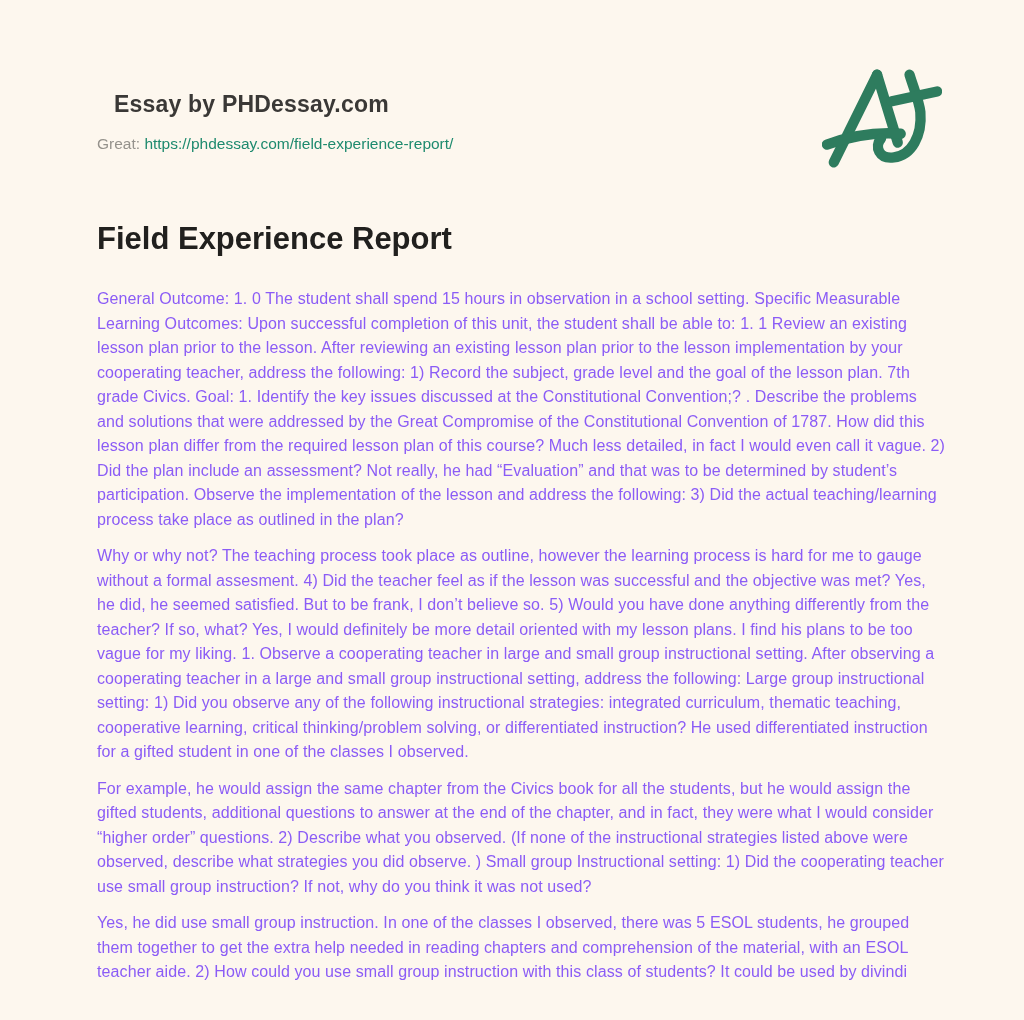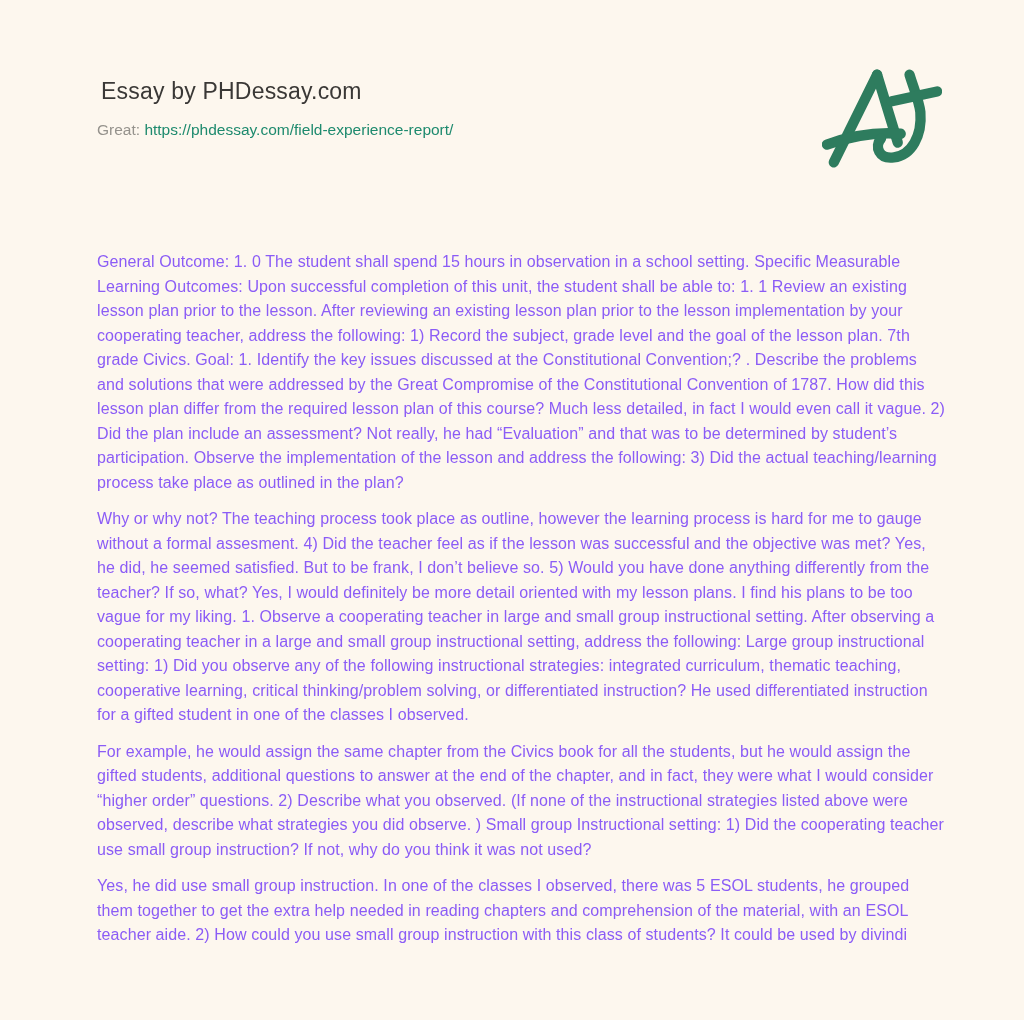--- a/index.html
+++ b/index.html
@@ -15,23 +15,23 @@
     background: #fdf7ee;
     overflow: hidden;
     margin: 0 auto;
   }
   .brand-header {
     position: absolute;
     left: 97px;
     top: 74px;
   }
   .brand-title {
-    margin: 4px;
+    margin: 17px;
     font-size: 23px;
-    font-weight: 400;
+    font-weight: 700;
     color: #3a3836;
     letter-spacing: 0.2px;
   }
   .source-line {
     margin-top: 16px;
     font-size: 15.5px;
     color: #95928c;
   }
   .source-link {
     color: #1e8a6e;
@@ -89,20 +89,21 @@
         <path d="M12 106 L56 17"></path>
         <path d="M56 17 L77 86"></path>
         <path d="M5 88 C30 79 55 75 80 77"></path>
         <path d="M89 17 C94 33 99 45 100 55 C102 79 91 99 73 101 C58 103 53 90 60 82"></path>
         <path d="M71 44 L117 34"></path>
       </g>
     </svg>
   </div>
 
   <main class="article">
+    <h2 class="article-title">Field Experience Report</h2>
     <div class="paragraphs">
       <p>General Outcome: 1. 0 The student shall spend 15 hours in observation in a school setting. Specific Measurable Learning Outcomes: Upon successful completion of this unit, the student shall be able to: 1. 1 Review an existing lesson plan prior to the lesson. After reviewing an existing lesson plan prior to the lesson implementation by your cooperating teacher, address the following: 1) Record the subject, grade level and the goal of the lesson plan. 7th grade Civics. Goal: 1. Identify the key issues discussed at the Constitutional Convention;? . Describe the problems and solutions that were addressed by the Great Compromise of the Constitutional Convention of 1787. How did this lesson plan differ from the required lesson plan of this course? Much less detailed, in fact I would even call it vague. 2) Did the plan include an assessment? Not really, he had “Evaluation” and that was to be determined by student’s participation. Observe the implementation of the lesson and address the following: 3) Did the actual teaching/learning process take place as outlined in the plan?</p>
       <p>Why or why not? The teaching process took place as outline, however the learning process is hard for me to gauge without a formal assesment. 4) Did the teacher feel as if the lesson was successful and the objective was met? Yes, he did, he seemed satisfied. But to be frank, I don’t believe so. 5) Would you have done anything differently from the teacher? If so, what? Yes, I would definitely be more detail oriented with my lesson plans. I find his plans to be too vague for my liking. 1. Observe a cooperating teacher in large and small group instructional setting. After observing a cooperating teacher in a large and small group instructional setting, address the following: Large group instructional setting: 1) Did you observe any of the following instructional strategies: integrated curriculum, thematic teaching, cooperative learning, critical thinking/problem solving, or differentiated instruction? He used differentiated instruction for a gifted student in one of the classes I observed.</p>
       <p>For example, he would assign the same chapter from the Civics book for all the students, but he would assign the gifted students, additional questions to answer at the end of the chapter, and in fact, they were what I would consider “higher order” questions. 2) Describe what you observed. (If none of the instructional strategies listed above were observed, describe what strategies you did observe. ) Small group Instructional setting: 1) Did the cooperating teacher use small group instruction? If not, why do you think it was not used?</p>
       <p>Yes, he did use small group instruction. In one of the classes I observed, there was 5 ESOL students, he grouped them together to get the extra help needed in reading chapters and comprehension of the material, with an ESOL teacher aide. 2) How could you use small group instruction with this class of students? It could be used by divindi</p>
     </div>
   </main>
 
 </div>
 

